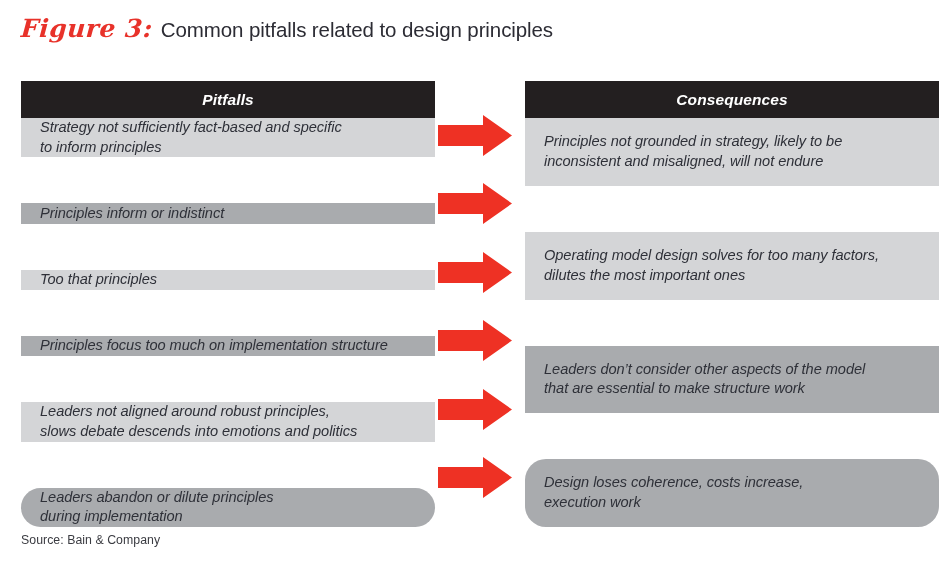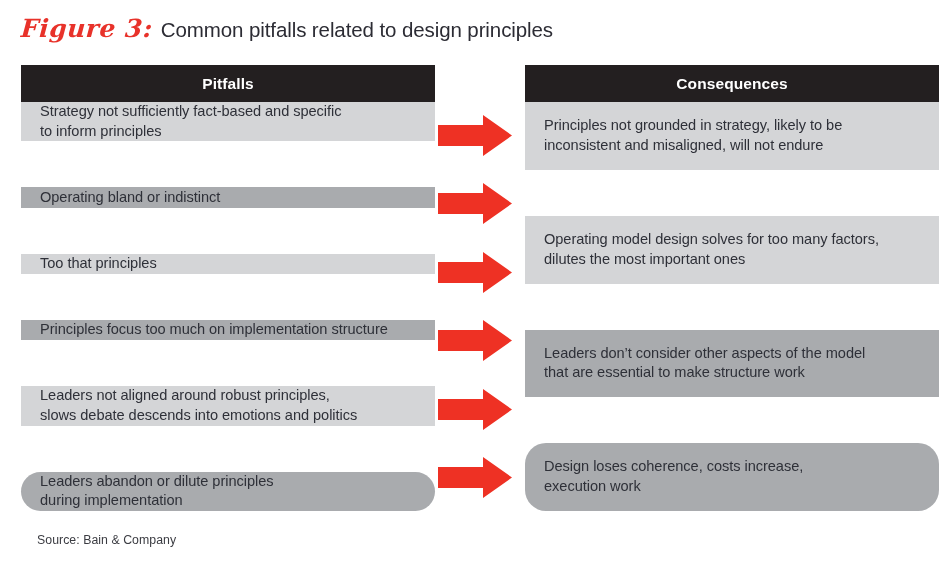--- a/index.html
+++ b/index.html
@@ -48,23 +48,24 @@
   .diagram {
     position: absolute;
     left: 21px;
     top: 65px;
     width: 907px;
     height: 446px;
   }
 
   .col {
     position: absolute;
-    top: 0;
+    top: 16px;
     width: 414px;
     height: 100%;
+    font-style: italic;
   }
   .col-left  { left: 0; }
   .col-right { left: 504px; }
 
   .col-header {
     height: 37px;
     background: #231f20;
     color: #ffffff;
     font-size: 15.5px;
     font-weight: 700;
@@ -129,42 +130,41 @@
   }
 
   
   .source-note {
     position: absolute;
     left: 21px;
     top: 533px;
     font-size: 12.3px;
     color: #3b3c42;
     letter-spacing: 0.05px;
-    margin-left: 16px;
   }
 </style>
 </head>
 <body>
 
 <div class="figure-title">
   <span class="figure-label">Figure 3:</span>
   <span class="figure-headline">Common pitfalls related to design principles</span>
 </div>
 
 <div class="diagram">
 
   <div class="col col-left">
     <div class="col-header">Pitfalls</div>
     <div class="rows">
       <div class="row light">
         <span class="row-text">Strategy not sufficiently fact-based and specific
 to inform principles</span>
       </div>
       <div class="row dark">
-        <span class="row-text">Operating bland or indistinct</span>
+        <span class="row-text">Principles inform or indistinct</span>
       </div>
       <div class="row light">
         <span class="row-text">Too that principles</span>
       </div>
       <div class="row dark">
         <span class="row-text">Principles focus too much on implementation structure</span>
       </div>
       <div class="row light">
         <span class="row-text">Leaders not aligned around robust principles,
 slows debate descends into emotions and politics</span>

